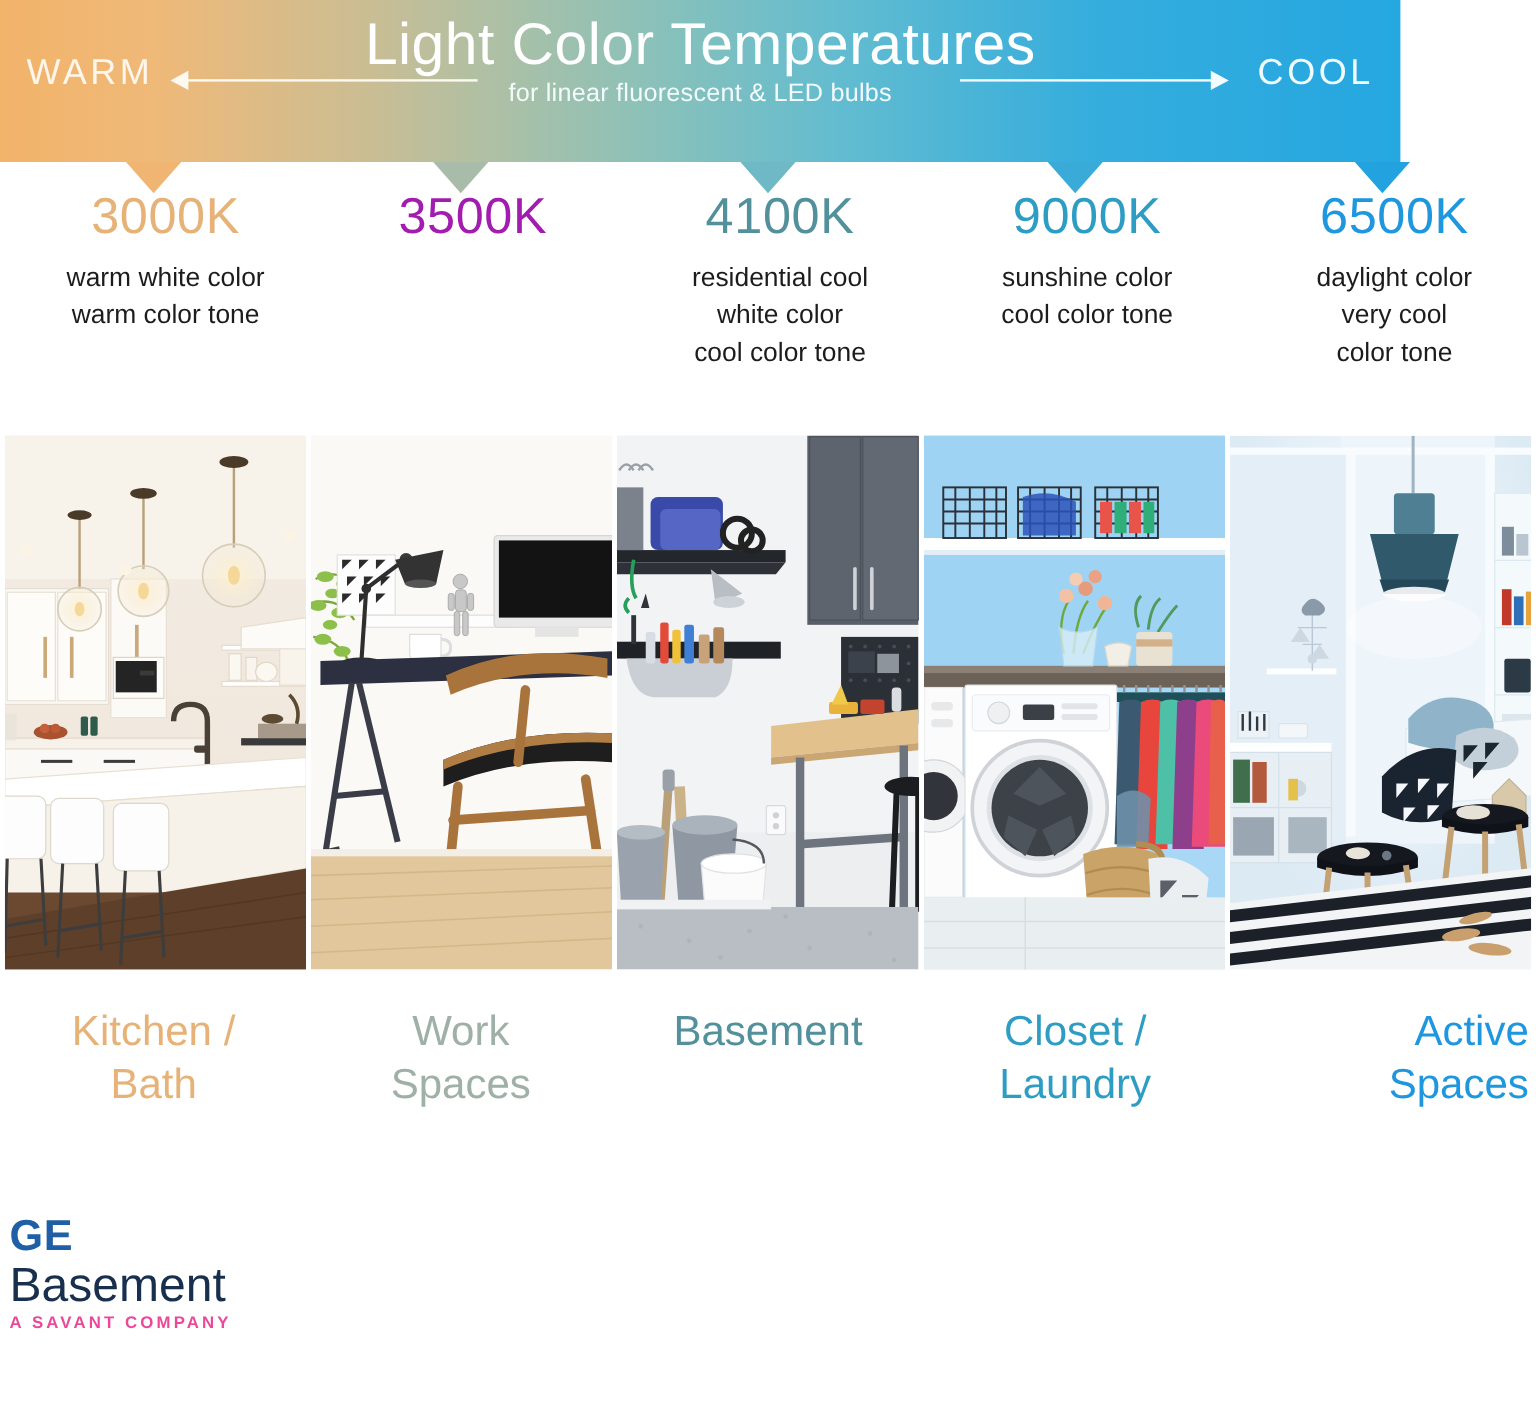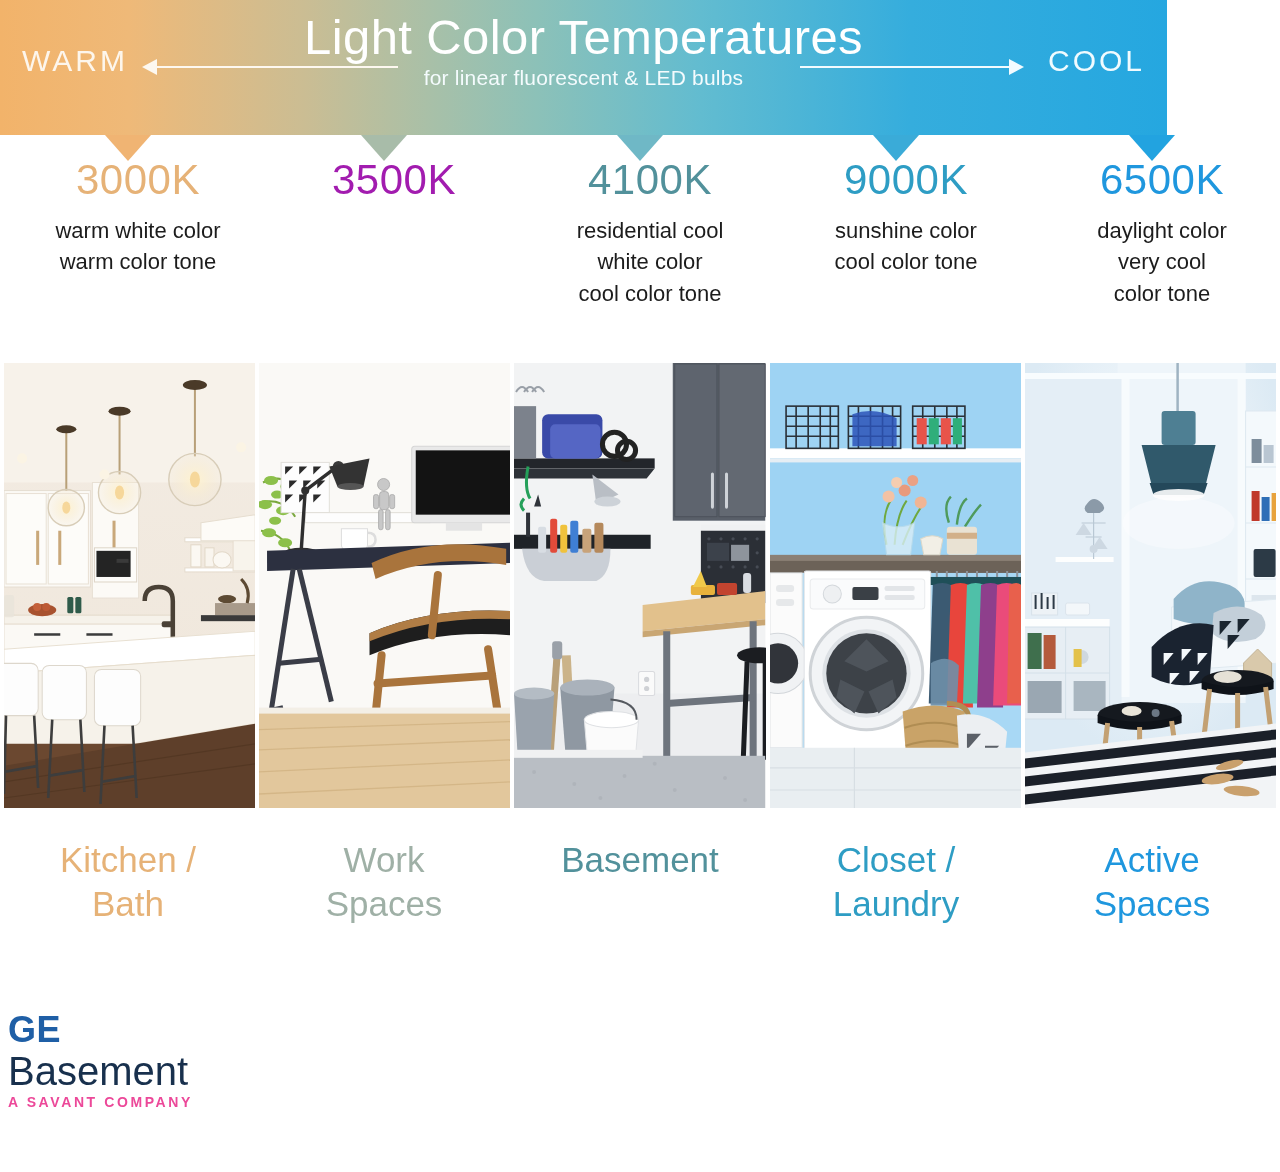--- a/index.html
+++ b/index.html
@@ -648,21 +648,21 @@
       <div>Basement</div>
     </div>
   </div>
   <div class="rcol">
     <div class="rlabel" style="color: rgb(46, 157, 196);">
       <div>Closet /</div>
       <div>Laundry</div>
     </div>
   </div>
   <div class="rcol">
-    <div class="rlabel" style="color: rgb(31, 151, 222);">
+    <div class="rlabel" style="color: rgb(31, 151, 222); text-align: right;">
       <div>Active</div>
       <div>Spaces</div>
     </div>
   </div>
 </div>
 
 <div class="logo">
   <div class="logo-ge">GE</div>
   <div class="logo-lighting">Basement</div>
   <div class="logo-savant">A SAVANT COMPANY</div>

